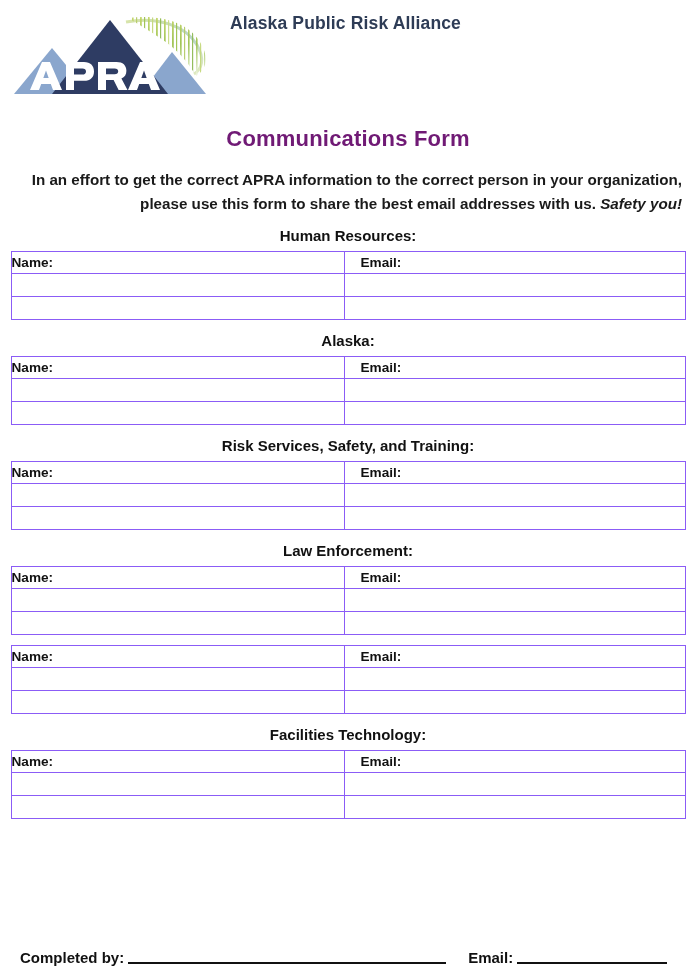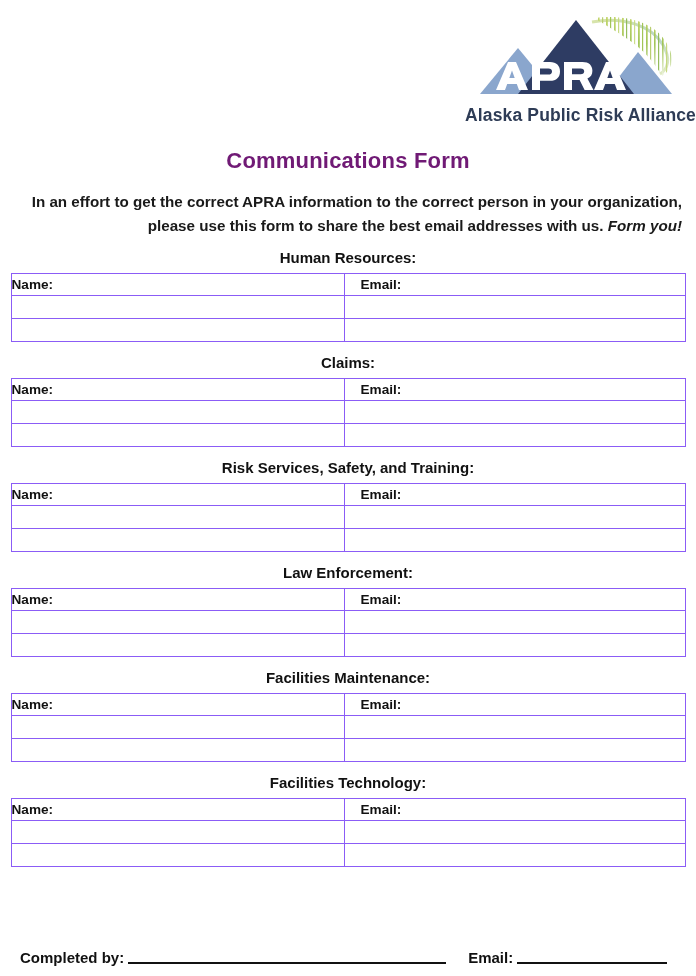--- a/index.html
+++ b/index.html
@@ -20,22 +20,22 @@
     height: 976px;
     background: #ffffff;
     box-sizing: border-box;
   }
 
   
   .logo-block {
     width: 100%;
     padding-top: 12px;
     display: flex;
-    flex-direction: column;
-    align-items: flex-end;
+    flex-direction: row;
+    align-items: flex-start;
   }
   .logo-mark {
     position: relative;
     width: 230px;
     height: 92px;
   }
   .logo-mark svg {
     display: block;
     width: 230px;
     height: 92px;
@@ -202,21 +202,21 @@
       </svg>
     </div>
     <div class="logo-tagline">Alaska Public Risk Alliance</div>
   </div>
 
   <div class="form-title">Communications Form</div>
 
   <div class="intro">
     <span>In an effort to get the correct APRA information to the correct person in your organization,</span><br>
     <span>please use this form to share the best email addresses with us.</span>
-    <span class="thanks">Form you!</span>
+    <span class="thanks">Safety you!</span>
   </div>
 
   <div id="sections-container">
       <div class="section">
         <div class="section-heading">Human Resources:</div>
         <table class="contact-table">
           <tbody>
             <tr>
               <td class="col-name cell-label">Name:</td>
               <td class="col-email cell-label">Email:</td>
@@ -226,21 +226,21 @@
               <td class="col-email cell-blank"></td>
             </tr>
             <tr>
               <td class="col-name cell-blank"></td>
               <td class="col-email cell-blank"></td>
             </tr>
           </tbody>
         </table>
       </div>
       <div class="section">
-        <div class="section-heading">Claims:</div>
+        <div class="section-heading">Alaska:</div>
         <table class="contact-table">
           <tbody>
             <tr>
               <td class="col-name cell-label">Name:</td>
               <td class="col-email cell-label">Email:</td>
             </tr>
             <tr>
               <td class="col-name cell-blank"></td>
               <td class="col-email cell-blank"></td>
             </tr>
@@ -283,21 +283,20 @@
               <td class="col-email cell-blank"></td>
             </tr>
             <tr>
               <td class="col-name cell-blank"></td>
               <td class="col-email cell-blank"></td>
             </tr>
           </tbody>
         </table>
       </div>
       <div class="section">
-        <div class="section-heading">Facilities Maintenance:</div>
         <table class="contact-table">
           <tbody>
             <tr>
               <td class="col-name cell-label">Name:</td>
               <td class="col-email cell-label">Email:</td>
             </tr>
             <tr>
               <td class="col-name cell-blank"></td>
               <td class="col-email cell-blank"></td>
             </tr>

